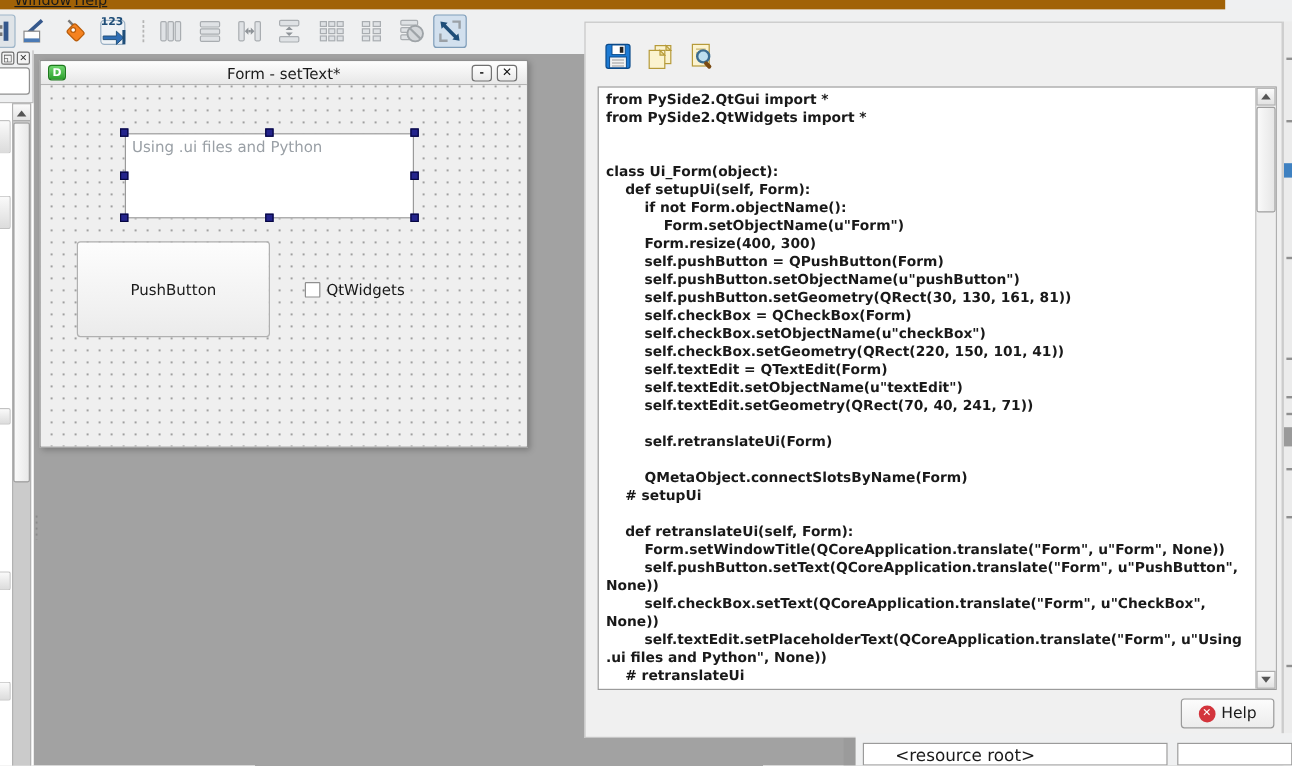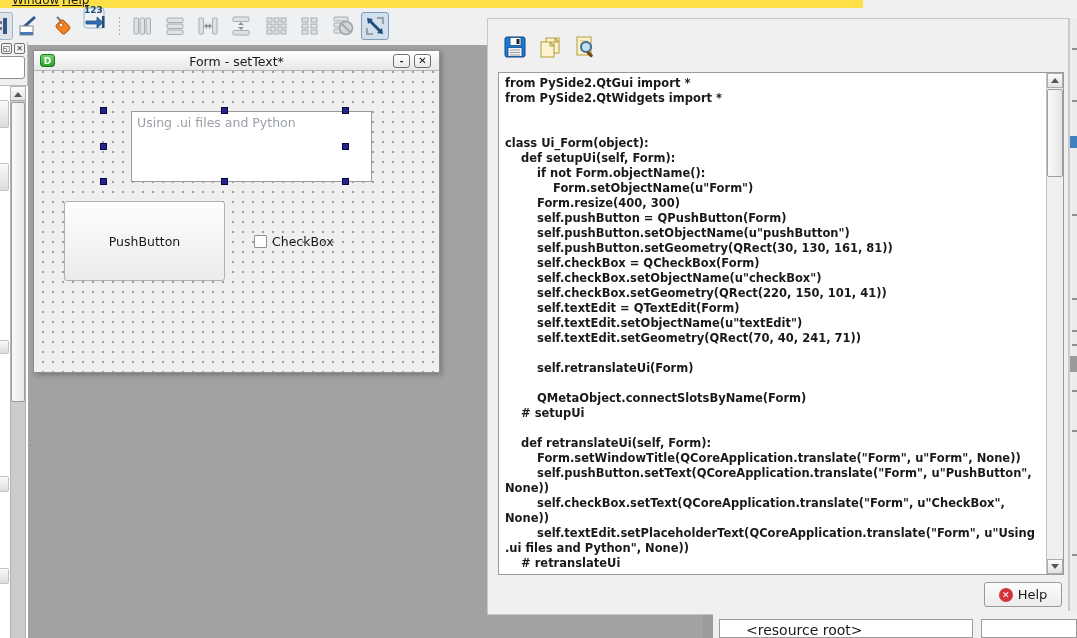--- a/index.html
+++ b/index.html
@@ -1,33 +1,33 @@
 <!DOCTYPE html>
 <html><head>
 <meta charset="utf-8">
 <style>
   * { margin:0; padding:0; box-sizing:border-box; }
   html,body { width:1077px; height:638px; overflow:hidden; }
   body { font-family:"DejaVu Sans","Liberation Sans",sans-serif; background:#eff0f1; }
   .screen { position:absolute; width:1077px; height:638px; overflow:hidden; background:#eff0f1; }
 
   
-  .menubar { position:absolute; left:0; top:0; width:863px; height:8px; overflow:hidden; background:#fde047; }
+  .menubar { position:absolute; left:0; top:0; width:1021px; height:8px; overflow:hidden; background:#a16207; }
   .menubar span { position:absolute; top:-7px; font-size:12px; color:#1a1a1a; }
   .menu-window { left:12px; text-decoration:underline; }
   .menu-help { left:62px; text-decoration:underline; }
 
   
   .toolbar { position:absolute; left:0; top:8px; width:1077px; height:37px; background:#eff0f1; }
   .tb-btn { position:absolute; top:4px; width:28px; height:28px; display:flex; align-items:center; justify-content:center; border-radius:3px; }
   .tb-btn.pressed { background:#dfe4e8; border:1px solid #9fb6c9; }
   .tb-btn.checked { background:#d2e0ee; border:1px solid #7f9db9; }
   .tb-sep { position:absolute; top:8px; width:3px; height:20px;
     background-image:radial-gradient(circle,#b5b5b5 1px,transparent 1px); background-size:3px 4px; }
-  .tabnum { position:relative; width:22px; height:38px; }
+  .tabnum { position:relative; width:22px; height:20px; }
   .tabnum .n { position:absolute; left:1px; top:-2px; font-size:9px; font-weight:bold; color:#1f4e79; }
 
   
   .mdi { position:absolute; left:28px; top:45px; width:1041px; height:593px; background:#a2a2a2; }
   .mdi-grip { position:absolute; left:1px; top:383px; width:3px; height:22px;
     background-image:radial-gradient(circle,#8a8a8a 1px,transparent 1px); background-size:3px 5px; }
 
   .right-strip { position:absolute; left:1069px; top:18px; width:8px; height:620px; background:#ececec; border-left:1px solid #cfcfcf; }
   .rs-dash { position:absolute; left:2px; width:6px; height:2px; background:#8f8f8f; }
   .rs-blue { position:absolute; left:0; top:118px; width:8px; height:12px; background:#3f81c1; }
@@ -52,21 +52,21 @@
   .fw-title { position:absolute; left:0; top:0; width:100%; height:20px; background:linear-gradient(#fefefe,#e7e7e7); border-bottom:1px solid #b3b3b3; }
   .fw-icon { position:absolute; left:6px; top:3px; width:15px; height:13px; background:linear-gradient(#6ed66e,#2ca02c); border:1px solid #1d7a1d; border-radius:3px;
     color:#fff; font-size:9px; font-weight:bold; text-align:center; line-height:12px; }
   .fw-text { position:absolute; left:0; width:100%; top:3px; text-align:center; font-size:12.5px; color:#1a1a1a; }
   .fw-btn { position:absolute; top:3px; width:17px; height:14px; border:1px solid #707070; border-radius:3px; background:linear-gradient(#ffffff,#e9e9e9);
     font-size:9px; font-weight:bold; text-align:center; line-height:12px; color:#111; }
   .fw-min { right:29px; } .fw-close { right:8px; font-size:10px; }
   .fw-content { position:absolute; left:0; top:20px; width:405px; height:301px; background:#efefef;
     background-image:radial-gradient(circle,#a0a0a0 0.9px,transparent 1.1px); background-size:10px 10px; background-position:4px 6px; }
 
-  .w-textedit { position:absolute; left:70px; top:40px; width:241px; height:71px; background:#fff; border:1px solid #9a9a9a;margin-left:27px; }
+  .w-textedit { position:absolute; left:70px; top:40px; width:241px; height:71px; background:#fff; border:1px solid #9a9a9a; }
   .w-textedit .ph { position:absolute; left:5px; top:3px; font-size:12.5px; color:#9aa0a6; }
   .handle { position:absolute; width:7px; height:7px; background:#24248c; border:1px solid #060640; }
 
   .w-pushbutton { position:absolute; left:30px; top:130px; width:161px; height:80px; background:linear-gradient(#fdfdfd,#f1f1f1 70%,#ebebeb);
     border:1px solid #b0b0b0; border-radius:3px; font-size:12.5px; color:#1a1a1a; display:flex; align-items:center; justify-content:center; }
   .w-checkbox { position:absolute; left:220px; top:150px; width:101px; height:41px; display:flex; align-items:center; }
   .cb-ind { width:13px; height:13px; background:#fff; border:1px solid #8f8f8f; border-radius:1px; margin-right:5px; }
   .cb-label { font-size:12.5px; color:#1a1a1a; }
 
   
@@ -303,21 +303,21 @@
       <div class="handle" style="left:308px; top:36px;"></div>
       <div class="handle" style="left:66px; top:72px;"></div>
       <div class="handle" style="left:308px; top:72px;"></div>
       <div class="handle" style="left:66px; top:107px;"></div>
       <div class="handle" style="left:187px; top:107px;"></div>
       <div class="handle" style="left:308px; top:107px;"></div>
 
       <div class="w-pushbutton">PushButton</div>
       <div class="w-checkbox">
         <span class="cb-ind"></span>
-        <span class="cb-label">CheckBox</span>
+        <span class="cb-label">QtWidgets</span>
       </div>
     </div>
   </div>
 
   <div class="dialog">
     <div class="dlg-tool">
       <div class="dlg-icn">
         <svg width="24" height="24">
           <rect x="2" y="2" width="20" height="20" rx="2" fill="#1d7ad3" stroke="#0b4a8a"></rect>
           <rect x="7" y="2.5" width="11" height="8" fill="#fff" stroke="#0b4a8a" stroke-width="0.8"></rect>

